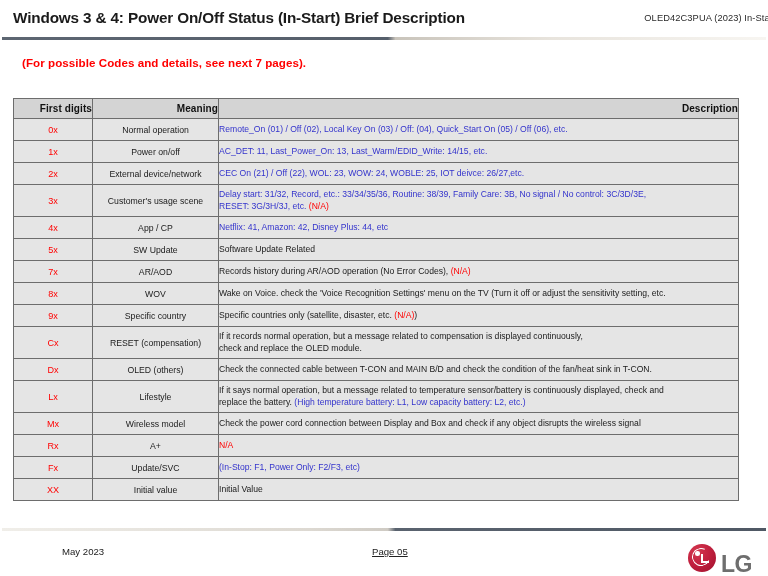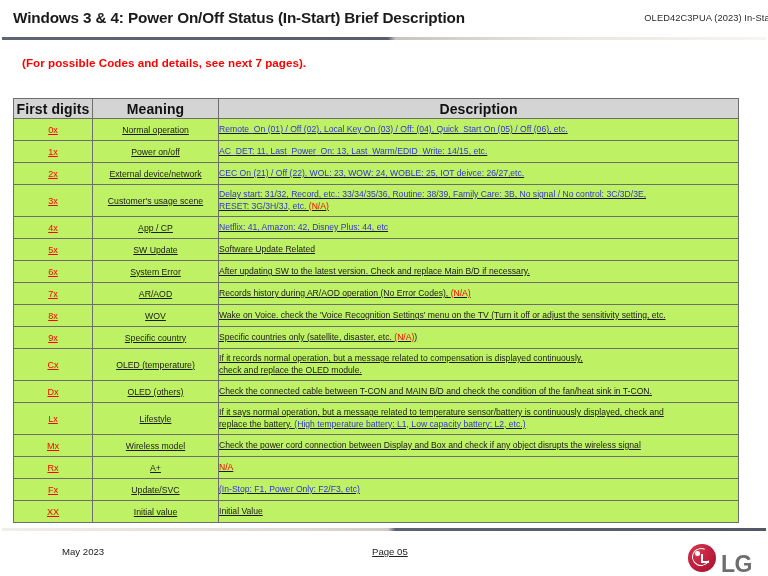--- a/index.html
+++ b/index.html
@@ -86,37 +86,36 @@
     table-layout: fixed;
     background: #fbfbfb;
   }
   table.codes th, table.codes td {
     border: 1px solid #6d6d6d;
     padding: 0;
     vertical-align: middle;
   }
   thead th {
     background: #d4d4d4;
-    font-size: 14px;
+    font-size: 10px;
     font-weight: bold;
     color: #111111;
-    text-align: center;
+    text-align: right;
     height: 19px;
     letter-spacing: 0.1px;
     margin-left: 28px;
   }
   col.c-digits { width: 79px; }
   col.c-meaning { width: 126px; }
   col.c-desc { width: 520px; }
 
   tbody td {
-    background: #bef264;
+    background: #e5e5e5;
     font-size: 8.6px;
     color: #1a1a1a;
-    text-decoration: underline;
   }
   td.digits {
     text-align: center;
     color: #ff0000;
     font-size: 9.1px;
     font-weight: normal;
     height: 21px;
   }
   td.meaning {
     text-align: center;
@@ -277,42 +276,37 @@
             <td class="digits">4x</td>
             <td class="meaning">App / CP</td>
             <td class="desc"><span class="blue">Netflix: 41,   Amazon: 42,   Disney Plus: 44, etc</span></td>
           </tr>
           <tr>
             <td class="digits">5x</td>
             <td class="meaning">SW Update</td>
             <td class="desc"><span class="black">Software Update Related</span></td>
           </tr>
           <tr>
-            <td class="digits">6x</td>
-            <td class="meaning">System Error</td>
-            <td class="desc"><span class="black">After  updating SW to the latest version. Check and replace Main B/D if necessary.</span></td>
-          </tr>
-          <tr>
             <td class="digits">7x</td>
             <td class="meaning">AR/AOD</td>
             <td class="desc"><span class="black">Records history during AR/AOD  operation (No Error Codes), </span><span class="red">(N/A)</span></td>
           </tr>
           <tr>
             <td class="digits">8x</td>
             <td class="meaning">WOV</td>
             <td class="desc"><span class="black">Wake on Voice. check the 'Voice Recognition Settings' menu on the TV (Turn it off or adjust the  sensitivity setting, etc.</span></td>
           </tr>
           <tr>
             <td class="digits">9x</td>
             <td class="meaning">Specific  country</td>
             <td class="desc"><span class="black">Specific countries only (satellite, disaster, etc. </span><span class="red">(N/A)</span><span class="black">)</span></td>
           </tr>
           <tr class="tall">
             <td class="digits">Cx</td>
-            <td class="meaning">OLED (temperature)</td>
+            <td class="meaning">RESET (compensation)</td>
             <td class="desc"><span class="black">If it records normal operation, but a message related to compensation is displayed continuously,</span><br><span class="black">check and replace the OLED module.</span></td>
           </tr>
           <tr>
             <td class="digits">Dx</td>
             <td class="meaning">OLED (others)</td>
             <td class="desc"><span class="black">Check the connected cable between T-CON and MAIN  B/D and check the condition of the fan/heat sink in T-CON.</span></td>
           </tr>
           <tr class="tall">
             <td class="digits">Lx</td>
             <td class="meaning">Lifestyle</td>

